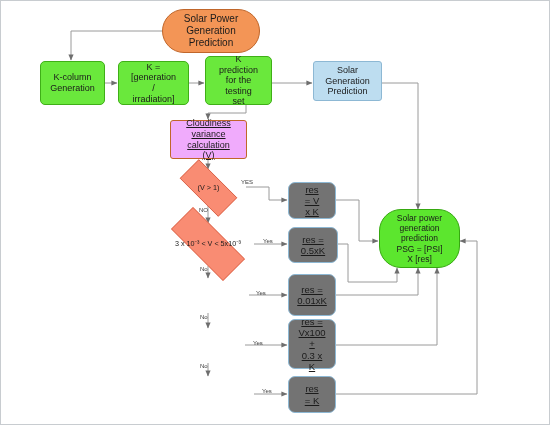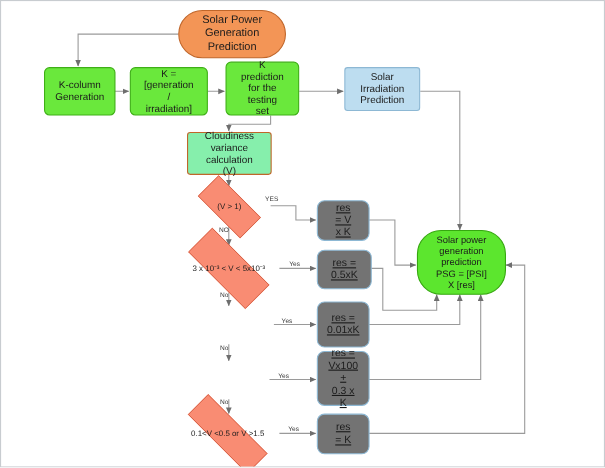--- a/index.html
+++ b/index.html
@@ -58,24 +58,25 @@
     border-radius: 5px;
     font-size: 9px;
   }
   .process-green-round {
     background: #5CE62E;
     border: 1px solid #36A810;
     border-radius: 22px;
     font-size: 8.5px;
   }
   .process-orange {
-    background: #86efac;
+    background: #f0abfc;
     border: 1px solid #C0662A;
     border-radius: 3px;
     font-size: 9px;
+    text-decoration: underline;
   }
   .process-blue {
     background: #BDDDF0;
     border: 1px solid #8DB8D4;
     border-radius: 3px;
     font-size: 9px;
   }
   .process-blue-round {
     background: #737373;
     border: 1px solid #8DB8D4;
@@ -178,21 +179,21 @@
 for the testing
 set</span>
   </div>
 
   <div class="node process-green" style="left:117px; top:60px; width:71px; height:44px;">
     <span class="node-txt">K = [generation
 / irradiation]</span>
   </div>
 
   <div class="node process-blue" style="left:312px; top:60px; width:69px; height:40px;">
-    <span class="node-txt">Solar Irradiation
+    <span class="node-txt">Solar Generation
 Prediction</span>
   </div>
 
   <div class="node process-orange" style="left:169px; top:119px; width:77px; height:39px;">
     <span class="node-txt">Cloudiness
 variance
 calculation (V)</span>
   </div>
 
   <div class="node process-green-round" style="left:378px; top:208px; width:81px; height:59px;">
@@ -214,24 +215,20 @@
   </div>
   <span class="edge-label" style="left:262px; top:237px;">Yes</span>
   <span class="edge-label" style="left:199px; top:265px;">No</span>
 
   <span class="edge-label" style="left:255px; top:289px;">Yes</span>
   <span class="edge-label" style="left:199px; top:313px;">No</span>
 
   <span class="edge-label" style="left:252px; top:339px;">Yes</span>
   <span class="edge-label" style="left:199px; top:362px;">No</span>
 
-  <div class="node decision" style="left:152px; top:375px; width:108px; height:37px;">
-    <span class="dia"></span>
-    <span class="node-txt">0.1&lt;V &lt;0.5 or V &gt;1.5</span>
-  </div>
   <span class="edge-label" style="left:261px; top:387px;">Yes</span>
 
   <div class="node process-blue-round" style="left:287px; top:181px; width:48px; height:37px;">
     <span class="node-txt">res = V x K</span>
   </div>
 
   <div class="node process-blue-round" style="left:287px; top:226px; width:50px; height:36px;">
     <span class="node-txt">res = 0.5xK</span>
   </div>
 

